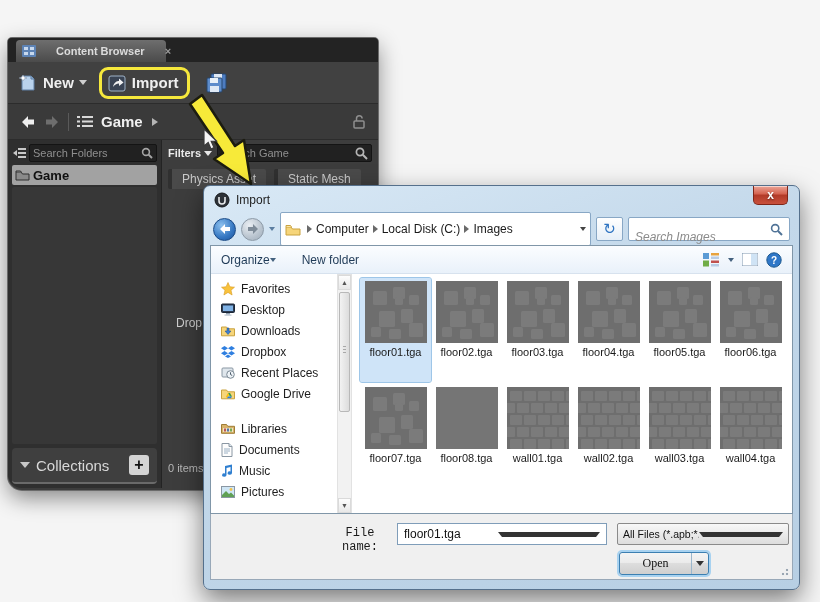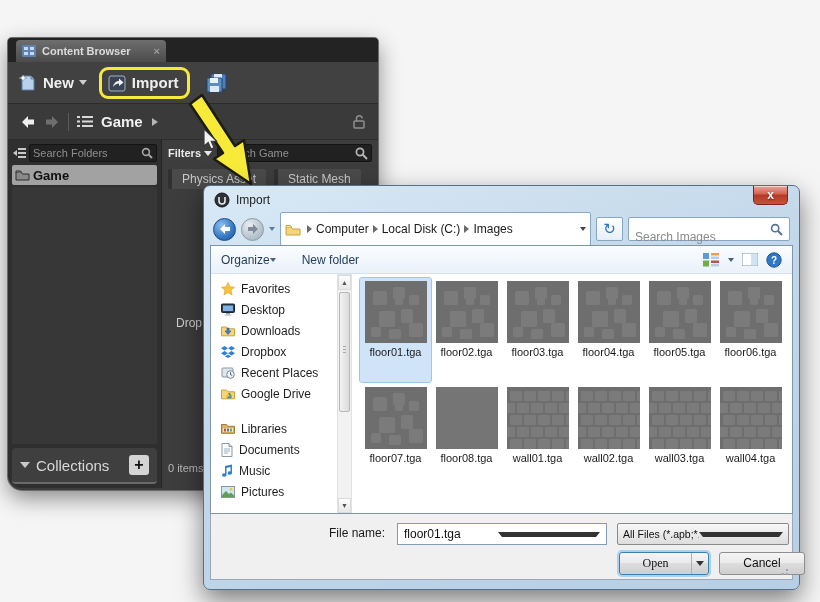--- a/index.html
+++ b/index.html
@@ -6,21 +6,21 @@
   html,body { width:820px; height:602px; }
   body { font-family:"Liberation Sans", sans-serif; background:#f5f5f5; position:relative; overflow:hidden; }
   .stage { position:absolute; inset:0; width:820px; height:602px; }
 
   
   .cb { position:absolute; left:8px; top:38px; width:370px; height:452px;
         background:#3d3d3d; border-radius:4px 4px 14px 14px;
         box-shadow:0 0 0 1px #6b6b6b, 0 8px 22px rgba(0,0,0,.45); z-index:1; }
   .cb-tabrow { height:24px; background:#232323; border-radius:4px 4px 0 0; display:flex; align-items:flex-end; padding-left:8px; }
   .cb-tab { height:22px; width:150px; background:linear-gradient(#6e6e6e,#4b4b4b); border-radius:4px 4px 0 0;
-            display:flex; align-items:center; gap:6px; padding:0 6px; }
+            display:flex; align-items:center; gap:20px; padding:0 6px; }
   .cb-tab-label { color:#dcdcdc; font-size:11px; font-weight:bold; flex:1; white-space:nowrap; }
   .cb-tab-close { color:#9a9a9a; font-size:11px; font-weight:bold; }
   .cb-toolbar { height:42px; background:#414141; border-bottom:1px solid #2c2c2c; display:flex; align-items:center; padding:0 10px; }
   .cb-btn { display:flex; align-items:center; gap:5px; color:#efefef; font-size:15px; font-weight:bold; }
   .caret-down { width:0; height:0; border-left:4px solid transparent; border-right:4px solid transparent; border-top:5px solid #cfcfcf; display:inline-block; }
   .import-hl { border:3px solid #f6e83c; border-radius:9px; padding:3px 8px 3px 5px; margin-left:12px; display:flex; align-items:center; gap:3px; }
   .cb-crumbrow { height:36px; background:#3a3a3a; border-bottom:1px solid #2c2c2c; display:flex; align-items:center; padding:0 12px; gap:8px; }
   .cb-sep { width:1px; height:18px; background:#5a5a5a; }
   .cb-path { color:#f0f0f0; font-size:15px; font-weight:bold; }
   .cb-body { display:flex; height:348px; }
@@ -67,21 +67,21 @@
   .nav-fwd { background:radial-gradient(circle at 35% 30%,#e9eef3,#b9c4cf 60%,#9fadba); border:1px solid #8d9aa7; }
   .addr-box { flex:1; height:24px; background:#fff; border:1px solid #88a7c5; border-radius:2px;
               display:flex; align-items:center; padding:16px 4px; gap:2px; }
   .addr-seg { font-size:12px; color:#1a1a1a; white-space:nowrap; }
   .addr-arrow { width:0; height:0; border-top:4px solid transparent; border-bottom:4px solid transparent; border-left:5px solid #6a6a6a; margin:0 4px; }
   .addr-caret { margin-left:auto; }
   .refresh-btn { width:27px; height:24px; background:linear-gradient(#ffffff,#e6eff8); border:1px solid #88a7c5; border-radius:2px;
                  color:#2e74c2; font-size:15px; text-align:center; line-height:22px; }
   .search-box { width:162px; height:24px; background:#fff; border:1px solid #88a7c5; border-radius:2px;
                 display:flex; align-items:center; padding:0 6px; }
-  .search-ph { flex:1; font-size:12px; color:#8b8b8b;margin-top:16px; }
+  .search-ph { flex:1; font-size:12px; font-style:italic; color:#8b8b8b;margin-top:16px; }
   .dlg-client { position:absolute; left:6px; top:59px; width:583px; height:269px; background:#fff; border:1px solid #8096a8; overflow:hidden; }
   .dlg-toolbar { height:28px; background:linear-gradient(#fbfdff,#e9f1fa); border-bottom:1px solid #d7e2ee;
                  display:flex; align-items:center; padding:0 10px; gap:6px; }
   .tb-item { font-size:12px; color:#1f3a57; display:flex; align-items:center; gap:0; }
   .tb-caret { width:0; height:0; border-left:3.5px solid transparent; border-right:3.5px solid transparent; border-top:4px solid #44617e; }
   .tb-right { margin-left:auto; display:flex; align-items:center; gap:8px; }
   .dlg-main { display:flex; height:240px;border-radius:15px; }
   .sidebar { width:126px; padding-top:4px; overflow:hidden; }
   .sb-item { height:21px; display:flex; align-items:center; gap:6px; font-size:12px; color:#1e1e1e; padding-left:10px; white-space:nowrap; }
   .sb-item.child { padding-left:10px; }
@@ -92,21 +92,21 @@
   .vs-track { flex:1; position:relative; }
   .vs-thumb { position:absolute; top:2px; left:1px; right:1px; height:120px; background:linear-gradient(90deg,#f2f2f2,#dcdcdc);
               border:1px solid #b8b8b8; border-radius:2px; }
   .vs-grip { position:absolute; left:3px; right:3px; top:56px; height:1px; background:#a8a8a8; box-shadow:0 3px 0 #a8a8a8, 0 -3px 0 #a8a8a8; }
   .files { flex:1; padding:4px 0 0 8px; display:flex; flex-wrap:wrap; align-content:flex-start; position:relative; }
   .file-item { width:71px; height:104px; margin-bottom:2px; display:flex; flex-direction:column; align-items:center; padding-top:3px; border-radius:2px; }
   .file-item.selected { background:#cfe4f8; outline:1px solid #9ec6e8; }
   .file-thumb { width:62px; height:62px; }
   .file-label { width:60px; margin-top:3px; font-size:11px; line-height:13px; color:#1a1a1a; text-align:center; word-break:break-all; }
   .dlg-footer { position:absolute; left:6px; top:328px; width:583px; height:66px; background:#f0f0f0; border:1px solid #98a8b8; border-top:none; }
-  .fn-label { position:absolute; left:118px; top:12px; width:62px; text-align:left; font-size:12px; color:#1a1a1a; }
+  .fn-label { position:absolute; left:118px; top:12px; width:62px; text-align:center; font-size:12px; color:#1a1a1a;font-family:Liberation Mono, monospace; }
   .fn-combo { position:absolute; left:186px; top:9px; width:210px; height:22px; background:#fff; border:1px solid #7f9db9;
               display:flex; align-items:center; padding:0 6px; }
   .fn-combo span { flex:1; font-size:12px; color:#111; }
   .combo-caret { width:0; height:0; border-left:4px solid transparent; border-right:4px solid transparent; border-top:5px solid #333; }
   .ft-drop { position:absolute; left:406px; top:9px; width:172px; height:22px; background:linear-gradient(#f8f8f8,#dddddd);
              border:1px solid #8a8a8a; border-radius:2px; display:flex; align-items:center; padding:0 5px; }
   .ft-drop span { flex:1; font-size:10.5px; color:#111; white-space:nowrap; overflow:hidden; }
   .btn { position:absolute; height:23px; background:linear-gradient(#f4f4f4,#ebebeb 45%,#dddddd 50%,#cfcfcf); border:1px solid #8e8e8e;
          border-radius:3px; font-size:12px; color:#111; text-align:center; line-height:21px; }
   .open-btn { left:408px; top:38px; width:90px; border:1px solid #3c7fb1; box-shadow:0 0 0 2px #a8d2f0; display:flex;font-family:Liberation Serif, serif; }
@@ -750,21 +750,20 @@
       <div class="ft-drop">
         <span>All Files (*.apb;*.apx;*.as;*.csv;*.</span>
         <span class="combo-caret"></span>
       </div>
       <div class="btn open-btn">
         <span class="open-main">Open</span>
         <span class="open-split">
             <span class="combo-caret"></span>
           </span>
       </div>
-      <div class="btn cancel-btn">Cancel</div>
       <div class="resize-grip"></div>
     </div>
   </div>
 
   <svg class="cursor" width="18" height="24">
     <path d="M2 1 L2 18 L6.2 14.4 L9 21 L12 19.6 L9.2 13.2 L14.5 13 Z" fill="#f5f5f5" stroke="#3a3a3a" stroke-width="1.2"></path>
   </svg>
 </div>
 
 </body></html>

